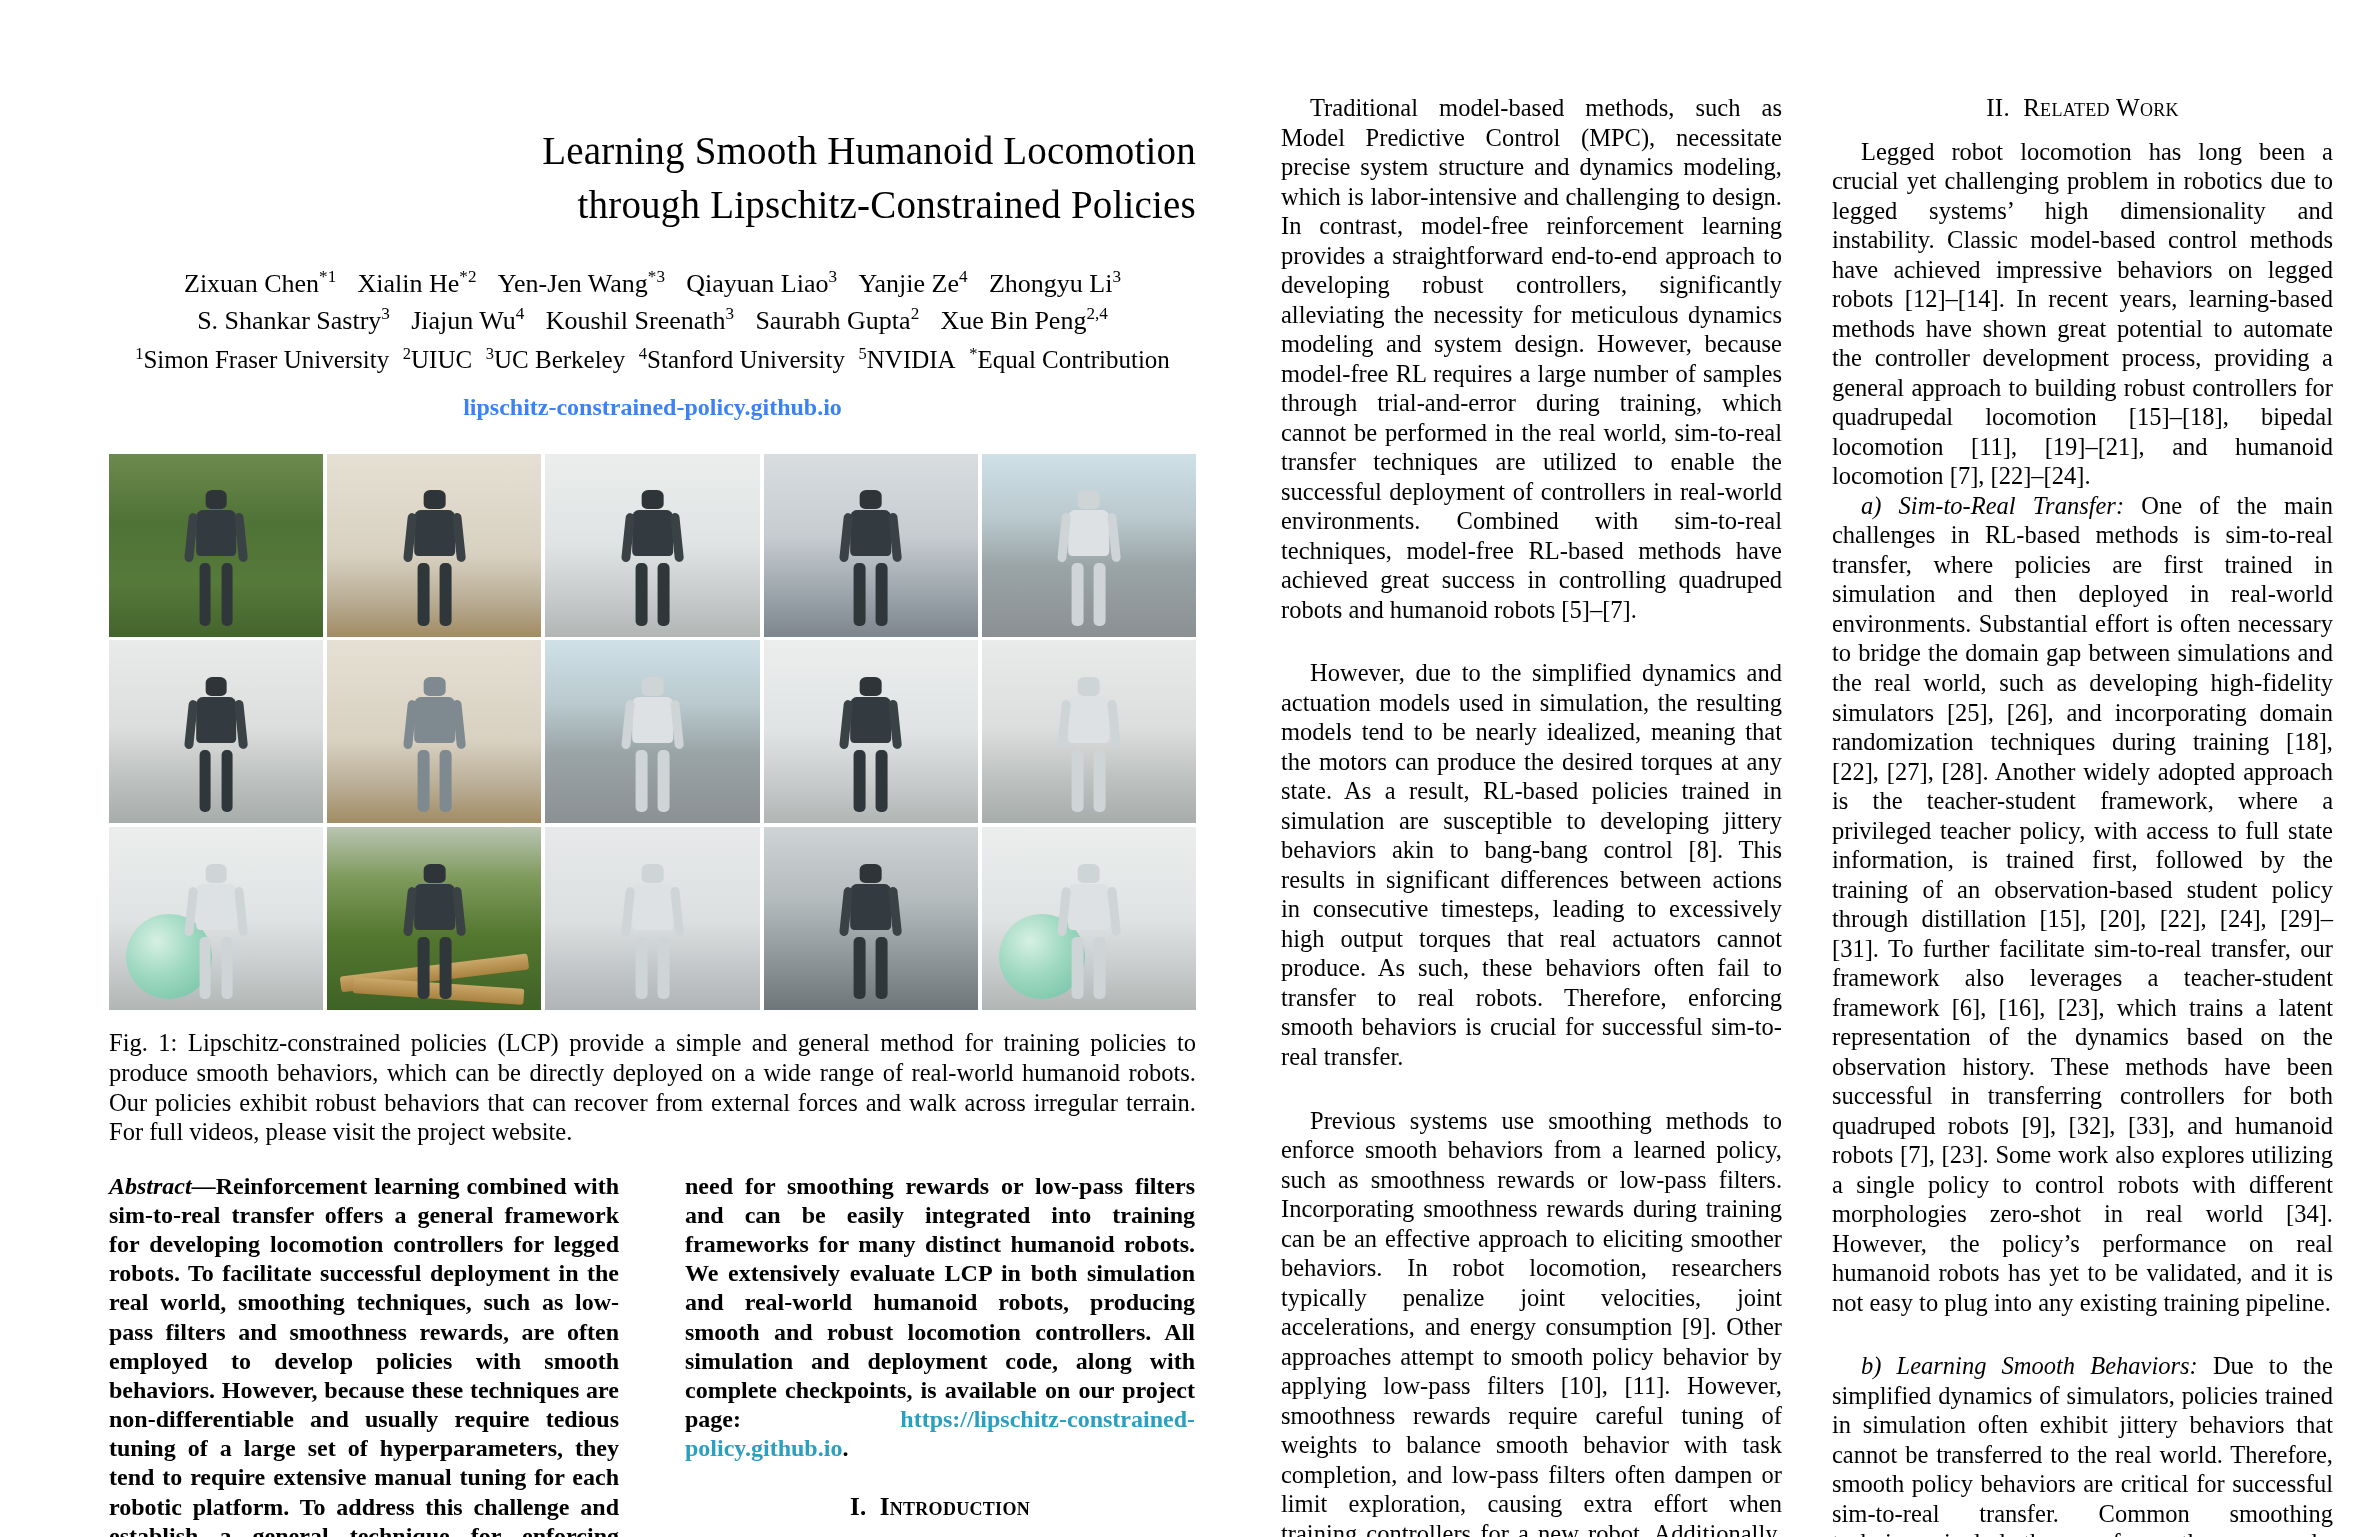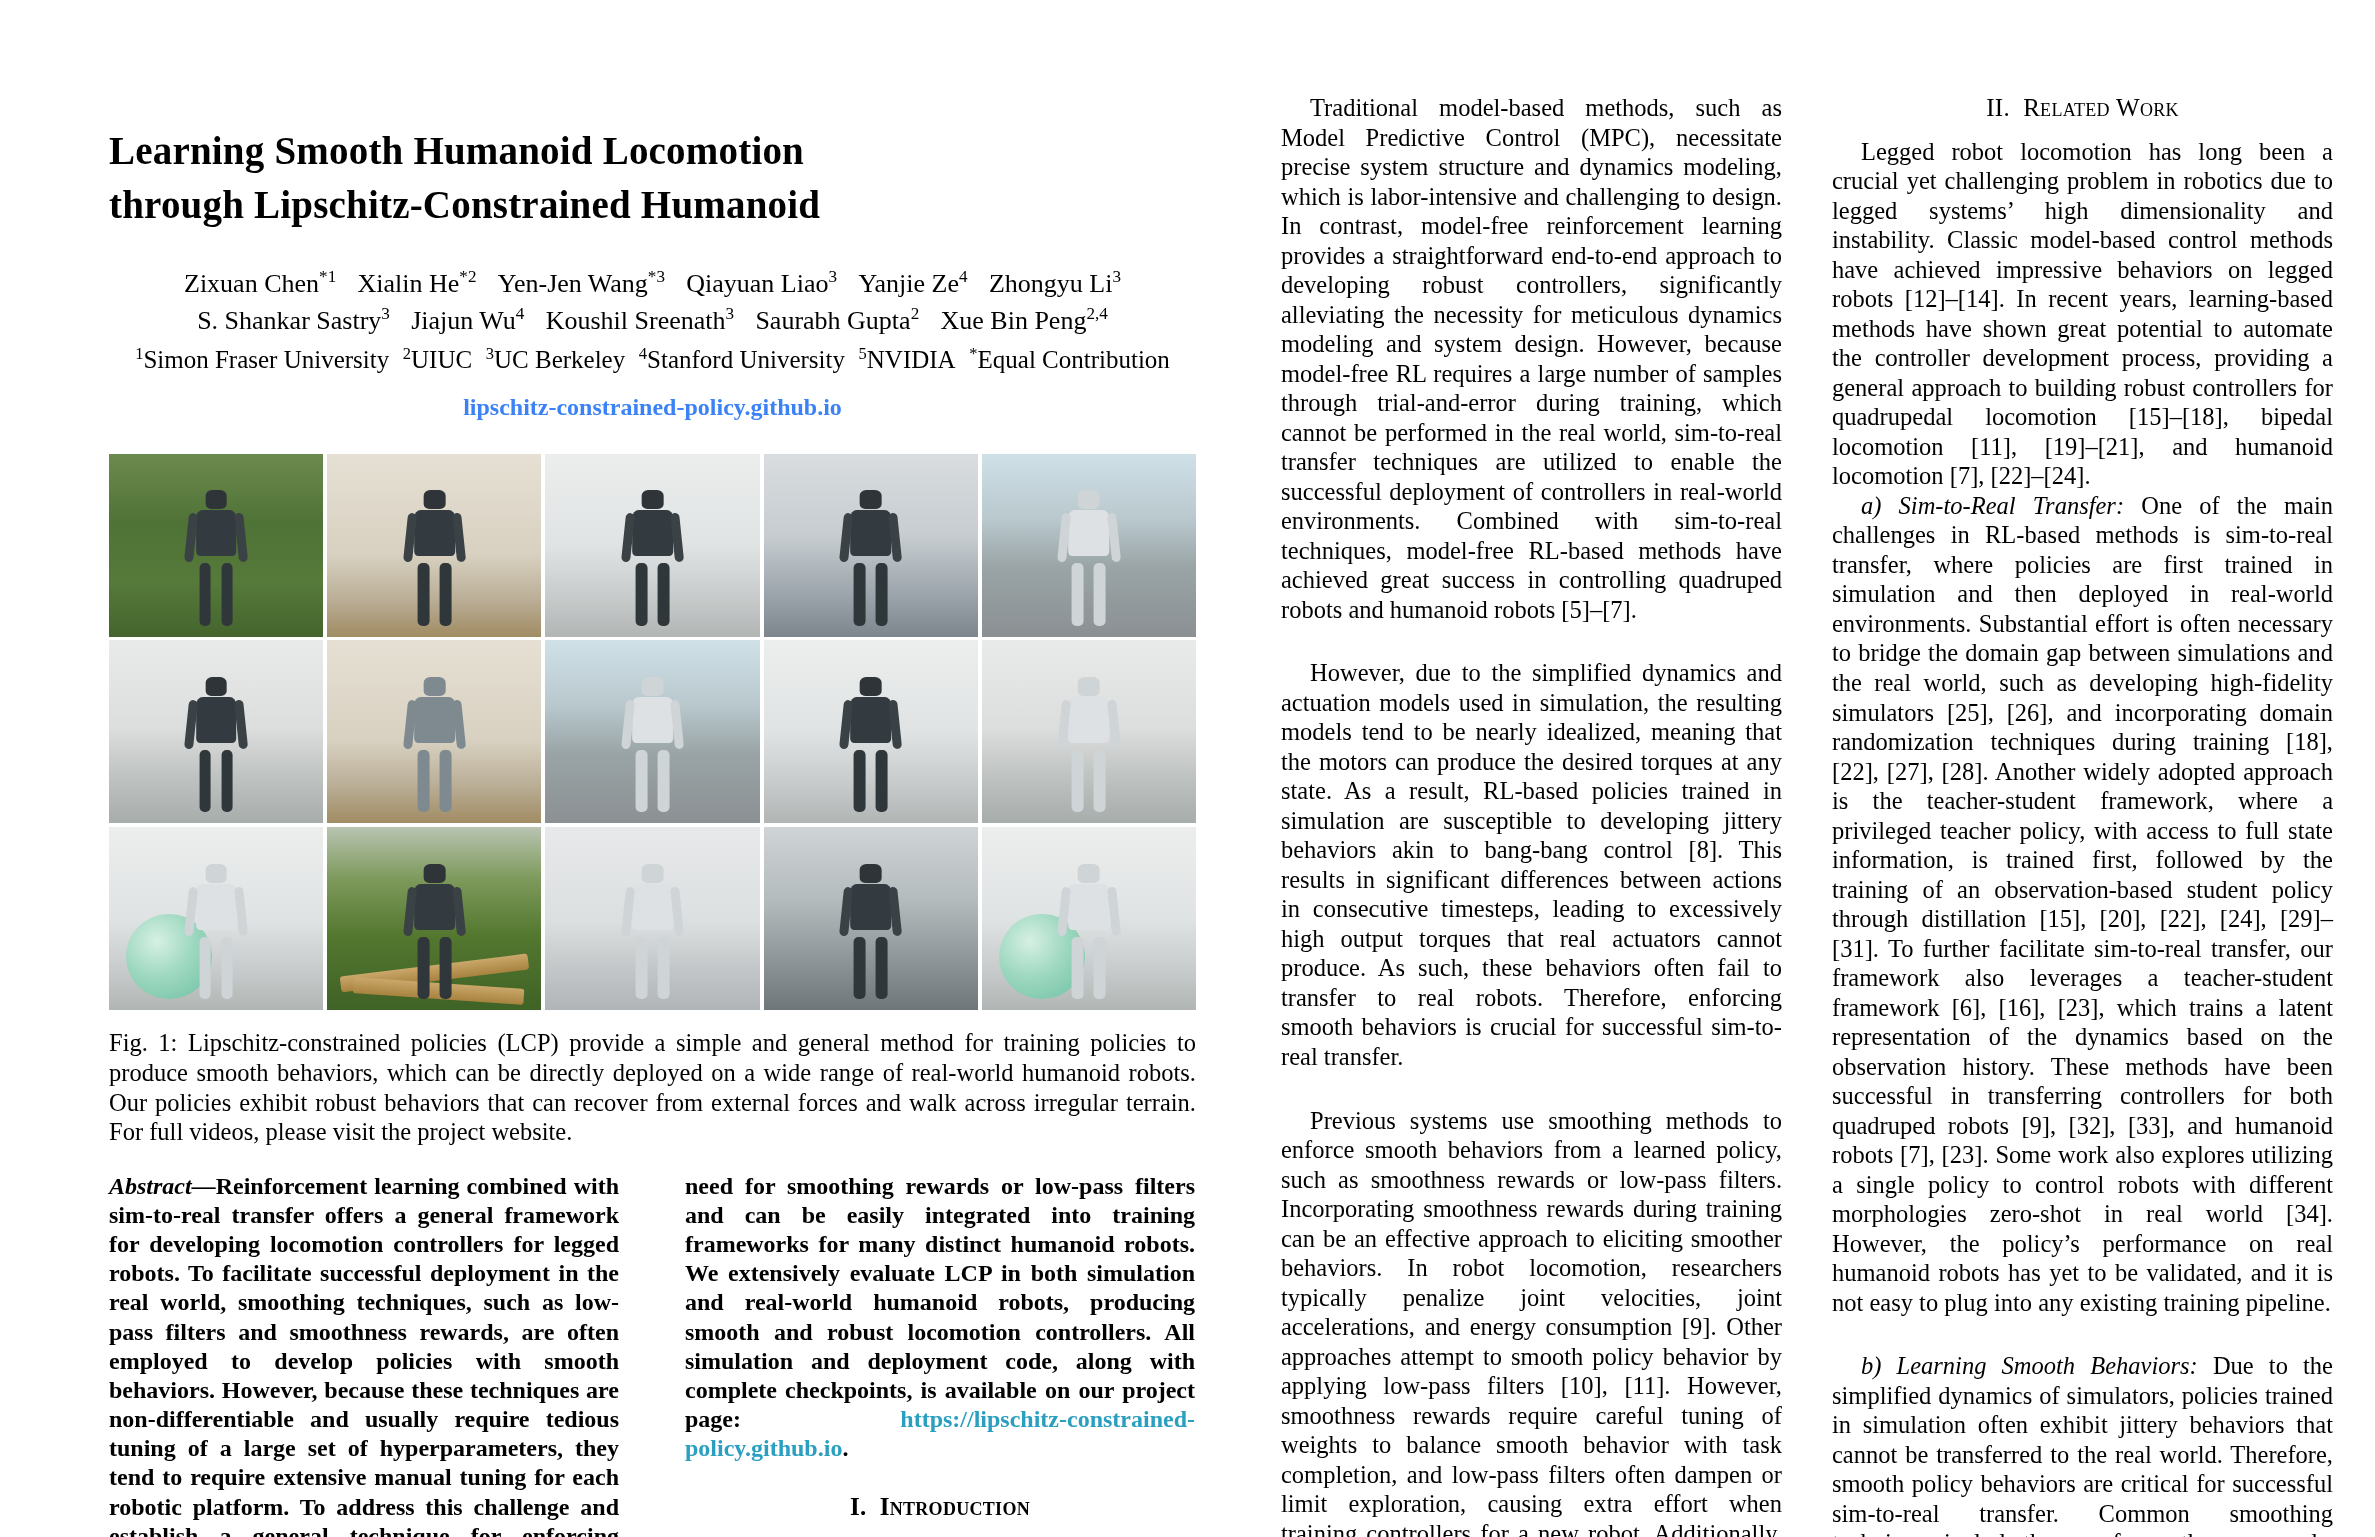--- a/index.html
+++ b/index.html
@@ -60,23 +60,23 @@
     padding-top: 93px;
   }
   #col-right {
     left: 1832px;
     width: 501px;
     padding-top: 93px;
   }
 
   
   #title {
-    text-align: left;
+    text-align: right;
     font-size: 39px;
-    font-weight: bold;
+    font-weight: normal;
     line-height: 1.38;
     margin-top: 124px;
     letter-spacing: 0.2px;
   }
   #title .tline { display: block; }
 
   
   #authors {
     text-align: center;
     font-size: 26px;
@@ -288,21 +288,21 @@
 <div id="arxiv-stamp">
   
 </div>
 
 <div id="page">
 
   <div id="left-block" class="col">
 
     <div id="title">
       <span class="tline">Learning Smooth Humanoid Locomotion</span>
-      <span class="tline">through Lipschitz-Constrained Humanoid</span>
+      <span class="tline">through Lipschitz-Constrained Policies</span>
     </div>
 
     <div id="authors">
       <span class="aline" id="author-line-1"><span>Zixuan Chen</span><sup>*1</sup><span class="nbsp-gap"></span><span>Xialin He</span><sup>*2</sup><span class="nbsp-gap"></span><span>Yen-Jen Wang</span><sup>*3</sup><span class="nbsp-gap"></span><span>Qiayuan Liao</span><sup>3</sup><span class="nbsp-gap"></span><span>Yanjie Ze</span><sup>4</sup><span class="nbsp-gap"></span><span>Zhongyu Li</span><sup>3</sup></span>
       <span class="aline" id="author-line-2"><span>S. Shankar Sastry</span><sup>3</sup><span class="nbsp-gap"></span><span>Jiajun Wu</span><sup>4</sup><span class="nbsp-gap"></span><span>Koushil Sreenath</span><sup>3</sup><span class="nbsp-gap"></span><span>Saurabh Gupta</span><sup>2</sup><span class="nbsp-gap"></span><span>Xue Bin Peng</span><sup>2,4</sup></span>
       <span class="affil-line" id="affiliation-line"><sup>1</sup><span>Simon Fraser University</span><span class="nbsp-gap-s"></span><sup>2</sup><span>UIUC</span><span class="nbsp-gap-s"></span><sup>3</sup><span>UC Berkeley</span><span class="nbsp-gap-s"></span><sup>4</sup><span>Stanford University</span><span class="nbsp-gap-s"></span><sup>5</sup><span>NVIDIA</span><span class="nbsp-gap-s"></span><sup>*</sup><span>Equal Contribution</span></span>
       <a id="project-url" href="#">lipschitz-constrained-policy.github.io</a>
     </div>
 
     <div id="figure">

